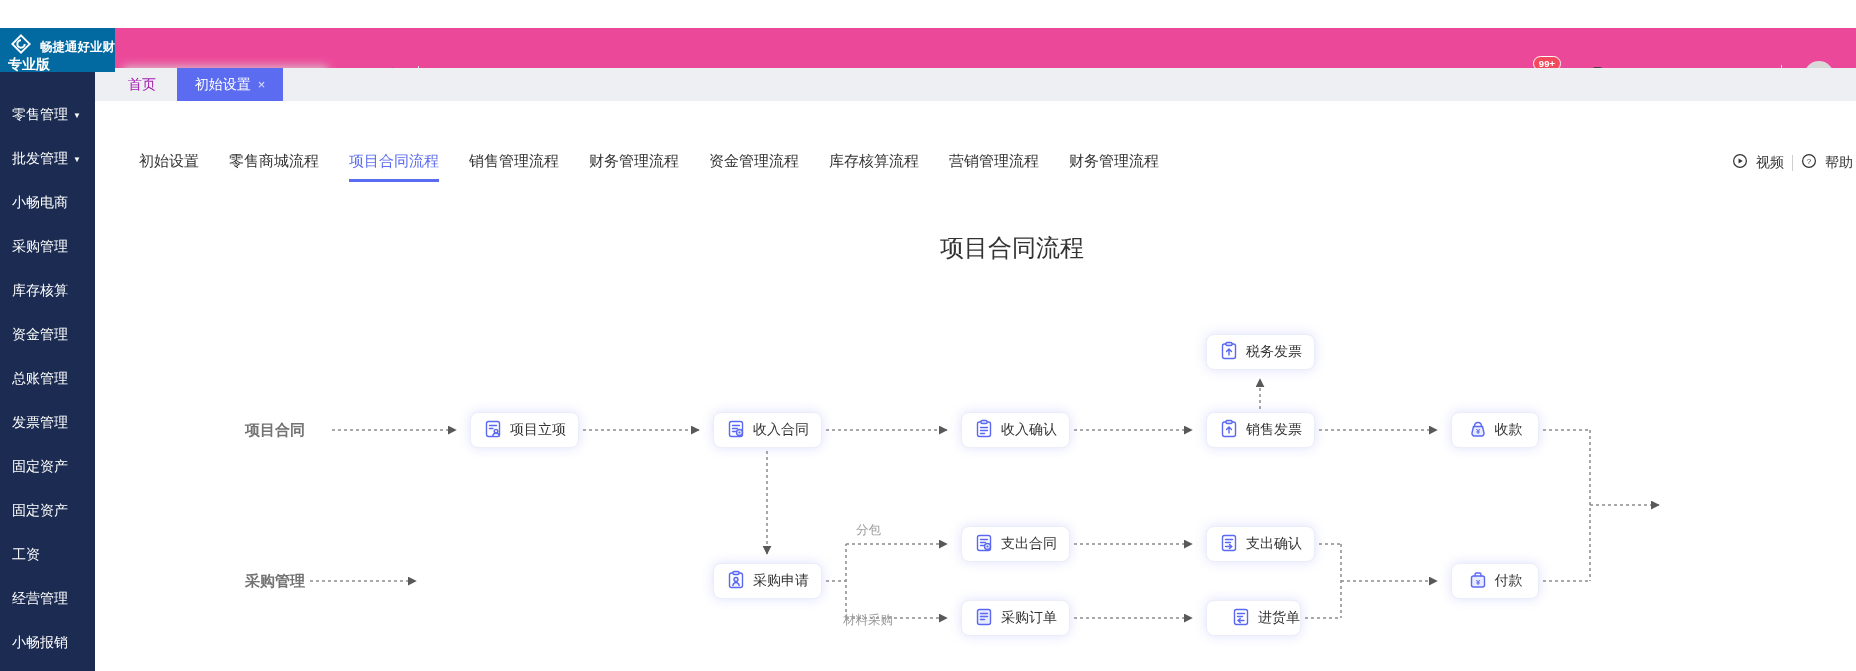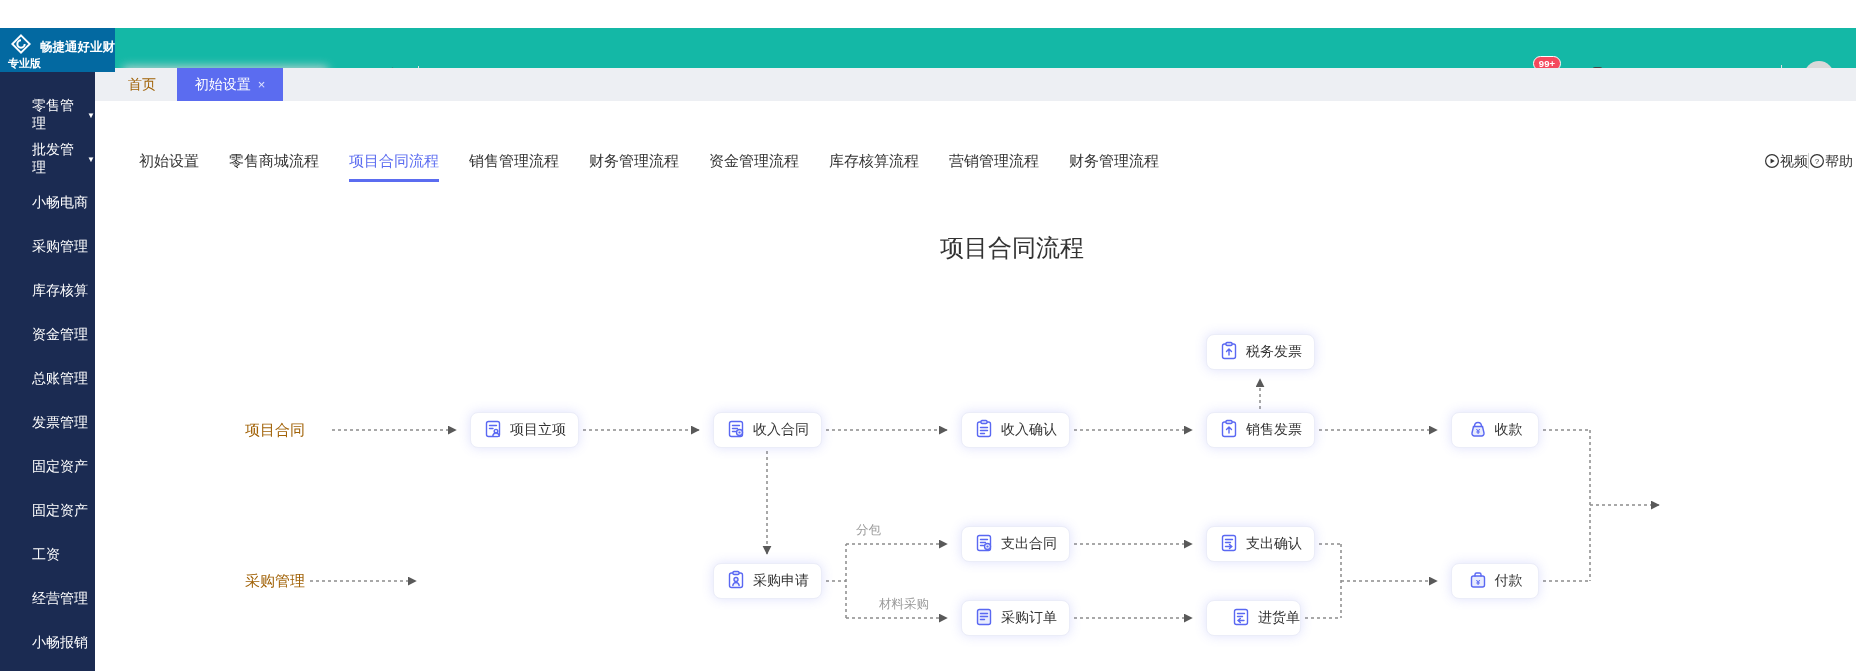--- a/index.html
+++ b/index.html
@@ -1,56 +1,56 @@
 <!DOCTYPE html>
 <html><head>
 <meta charset="utf-8">
 <style>
   html,body{margin:0;padding:0;background:#fff;}
   #app{position:relative;width:1856px;height:671px;overflow:hidden;background:#fff;
        font-family:"Liberation Sans",sans-serif;color:#333;}
   
-  .topbar{position:absolute;left:0;top:28px;width:1856px;height:40px;background:#14b8a6;}
+  .topbar{position:absolute;left:0;top:28px;width:1856px;height:40px;background:#ec4899;}
   .logo-block{position:absolute;left:0;top:28px;width:115px;height:44px;background:#0369a1;z-index:5;}
   .logo-mark{position:absolute;left:10px;top:5px;}
   .logo-title{position:absolute;left:40px;top:11px;font-size:12.5px;color:#fff;white-space:nowrap;font-weight:bold;}
-  .logo-sub{position:absolute;left:8px;top:28px;font-size:11px;color:#fff;font-weight:bold;}
+  .logo-sub{position:absolute;left:8px;top:28px;font-size:14px;color:#fff;font-weight:bold;}
   .company-select{position:absolute;left:105px;top:33px;width:305px;height:27px;border-bottom:1px solid #dcdcdc;}
   .blur-blob{position:absolute;left:18px;top:5px;width:205px;height:17px;background:#d9d9d9;border-radius:3px;filter:blur(5px);opacity:.8;}
   .chev{position:absolute;right:46px;top:7px;}
   .gear-btn{position:absolute;left:383px;top:38px;}
   .tb-divider{position:absolute;left:418px;top:38px;width:1px;height:20px;background:#e0e0e0;}
   .demo-link{position:absolute;left:436px;top:38px;display:flex;align-items:center;gap:7px;font-size:13px;color:#333;}
   .tb-right{position:absolute;right:2px;top:28px;height:40px;display:flex;align-items:center;gap:22px;}
   .tb-item{display:flex;align-items:center;gap:6px;font-size:13px;color:#333;position:relative;}
   .badge{position:absolute;top:-10px;left:16px;background:#f4495d;color:#fff;font-size:9.5px;line-height:13px;
          padding:0 5px;border-radius:8px;border:1.5px solid #fff;font-weight:bold;white-space:nowrap;}
   .tb-sep{width:1px;height:22px;background:#e0e0e0;}
   .avatar{width:30px;height:30px;border-radius:50%;background:#d9d9d9;display:flex;align-items:flex-end;justify-content:center;overflow:hidden;}
   .user-name{font-size:14px;color:#333;white-space:nowrap;}
   
   .tabrow{position:absolute;left:95px;top:68px;width:1761px;height:33px;background:#edeff3;}
-  .tab-home{position:absolute;left:33px;top:0;height:33px;display:flex;align-items:center;font-size:14px;color:#a16207;}
+  .tab-home{position:absolute;left:33px;top:0;height:33px;display:flex;align-items:center;font-size:14px;color:#a21caf;}
   .tab-active{position:absolute;left:82px;top:0;width:106px;height:33px;background:#5b6cf0;color:#fff;
               display:flex;align-items:center;justify-content:center;font-size:14px;gap:7px;}
   .tab-close{font-size:13px;color:#dfe3ff;cursor:pointer;}
   
   .content{position:absolute;left:95px;top:101px;width:1761px;height:570px;background:#fff;}
   .subnav{position:absolute;left:44px;top:50px;display:flex;}
   .subnav-item{font-size:15px;color:#333;line-height:20px;padding-bottom:8px;margin-right:30px;cursor:pointer;white-space:nowrap;}
   .subnav-item.active{color:#5b6cf0;border-bottom:3px solid #5b6cf0;}
-  .subnav-right{position:absolute;right:3px;top:52px;display:flex;font-size:14px;color:#333;}
+  .subnav-right{position:absolute;right:3px;top:52px;display:flex;align-items:center;gap:8px;font-size:14px;color:#333;}
   .sn-sep{width:1px;height:16px;background:#cfcfcf;}
   
   .sidebar{position:absolute;left:0;top:72px;width:95px;height:599px;background:#1b2b52;padding-top:21px;box-sizing:border-box;}
-  .side-item{height:44px;display:flex;align-items:center;padding-left:32px;color:#fff;font-size:14px;font-weight:500;cursor:pointer;}
+  .side-item{height:44px;display:flex;align-items:center;padding-left:12px;color:#fff;font-size:14px;font-weight:500;cursor:pointer;}
   .side-item .tri{font-size:8px;margin-left:5px;color:#fff;}
   
   .flow-title{position:absolute;left:1012px;top:232px;transform:translateX(-50%);font-size:24px;color:#333;font-weight:500;white-space:nowrap;}
-  .row-label{position:absolute;font-size:15px;font-weight:400;color:#a16207;white-space:nowrap;}
+  .row-label{position:absolute;font-size:15px;font-weight:700;color:#737373;white-space:nowrap;}
   .node{position:absolute;height:36px;box-sizing:border-box;background:#fff;border:1px solid #ebedf8;border-radius:8px;
         box-shadow:0 0 12px rgba(93,104,242,.20);display:flex;align-items:center;justify-content:center;gap:7px;
         font-size:14px;color:#333;cursor:pointer;white-space:nowrap;}
   .edge-label{position:absolute;font-size:12.5px;color:#9a9a9a;white-space:nowrap;font-family:Liberation Mono, monospace;}
   svg.lines{position:absolute;left:0;top:0;pointer-events:none;}
   .nico{flex:0 0 auto;}
 </style>
 </head>
 <body>
 
@@ -259,21 +259,21 @@
       <path d="M1341,544 V618"></path>
       <path d="M1341,581 H1437" marker-end="url(#arr)"></path>
       <path d="M1543,430 H1590"></path>
       <path d="M1543,581 H1590"></path>
       <path d="M1590,430 V581"></path>
       <path d="M1590,505 H1659" marker-end="url(#arr)"></path>
     </g>
   </svg>
 
   <div class="edge-label" style="left:856px;top:522px;">分包</div>
-  <div class="edge-label" style="left:843px;top:596px;margin-left:36px;">材料采购</div>
+  <div class="edge-label" style="left:843px;top:612px;">材料采购</div>
 
   <div class="node" style="left:470px;top:412px;width:109px;">
     <span class="nico">
       <svg width="20" height="20" viewBox="0 0 20 20" fill="none" stroke="#5a68f2" stroke-width="1.4" stroke-linecap="round">
         <rect x="3.5" y="2.5" width="13" height="15" rx="2"></rect>
           <path d="M6.5 6.5h7M6.5 9.5h3.5"></path>
         <circle cx="13" cy="12.2" r="1.8" fill="#e9ecfd"></circle>
           <path d="M9.8 17c.3-2 1.6-3 3.2-3s2.9 1 3.2 3" fill="#e9ecfd"></path>
       </svg>
     </span>

